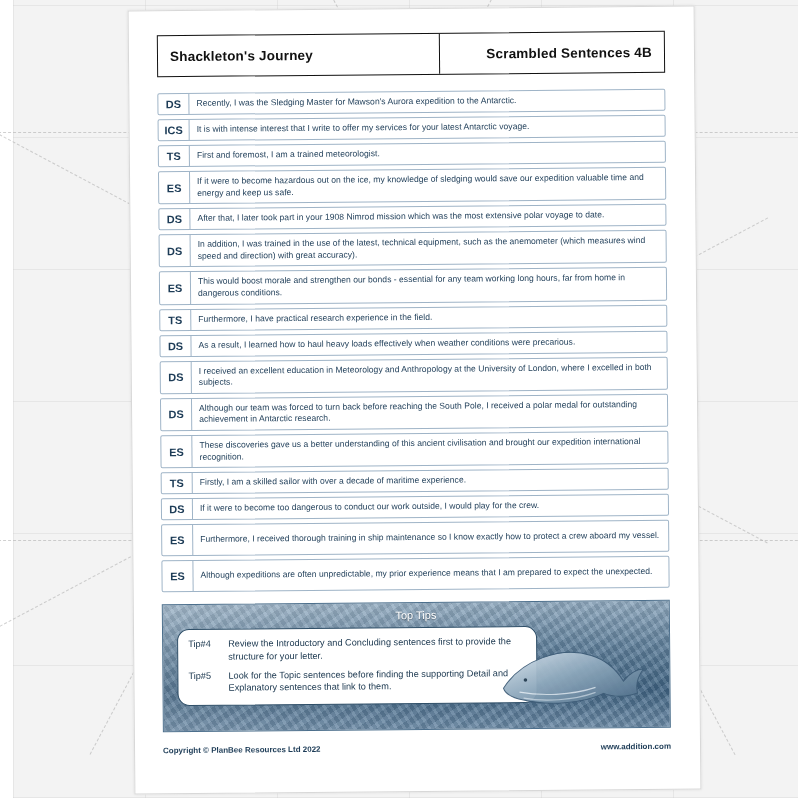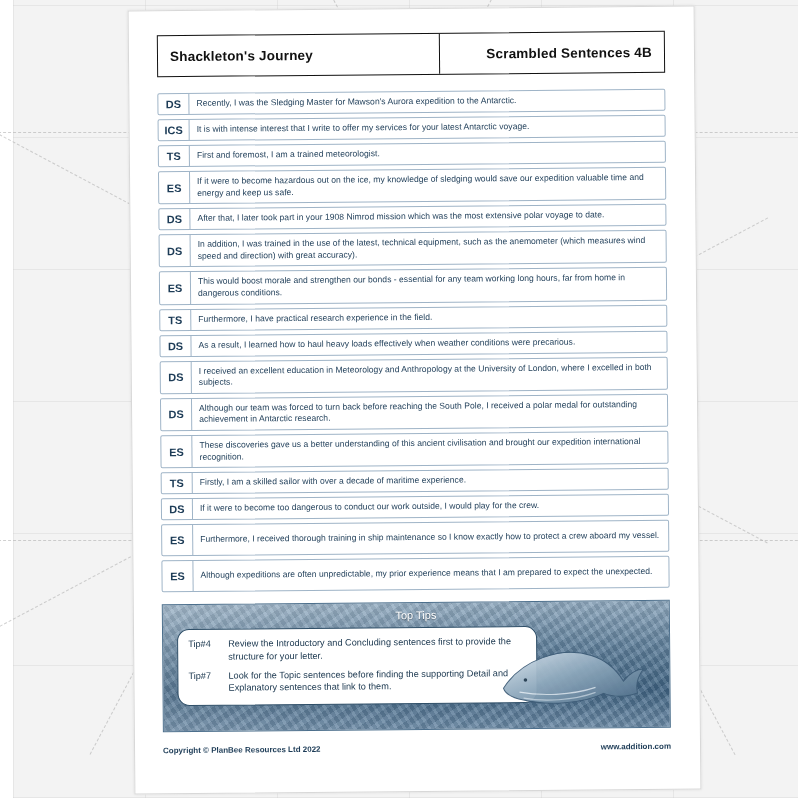--- a/index.html
+++ b/index.html
@@ -328,21 +328,21 @@
 
       <div class="tips-panel">
         <div class="tips-title">Top Tips</div>
 
         <div class="tips-card">
           <div class="tip">
             <div class="tip-label">Tip#4</div>
             <div class="tip-text">Review the Introductory and Concluding sentences first to provide the structure for your letter.</div>
           </div>
           <div class="tip">
-            <div class="tip-label">Tip#7</div>
+            <div class="tip-label">Tip#5</div>
             <div class="tip-text">Look for the Topic sentences before finding the supporting Detail and Explanatory sentences that link to them.</div>
           </div>
         </div>
 
         <svg class="whale" viewBox="0 0 150 86">
           <defs>
             <linearGradient id="wg" x1="0" y1="0" x2="1" y2="1">
               <stop offset="0%" stop-color="#d7e3ec"></stop>
               <stop offset="45%" stop-color="#8fa9bd"></stop>
               <stop offset="100%" stop-color="#4a6a86"></stop>

